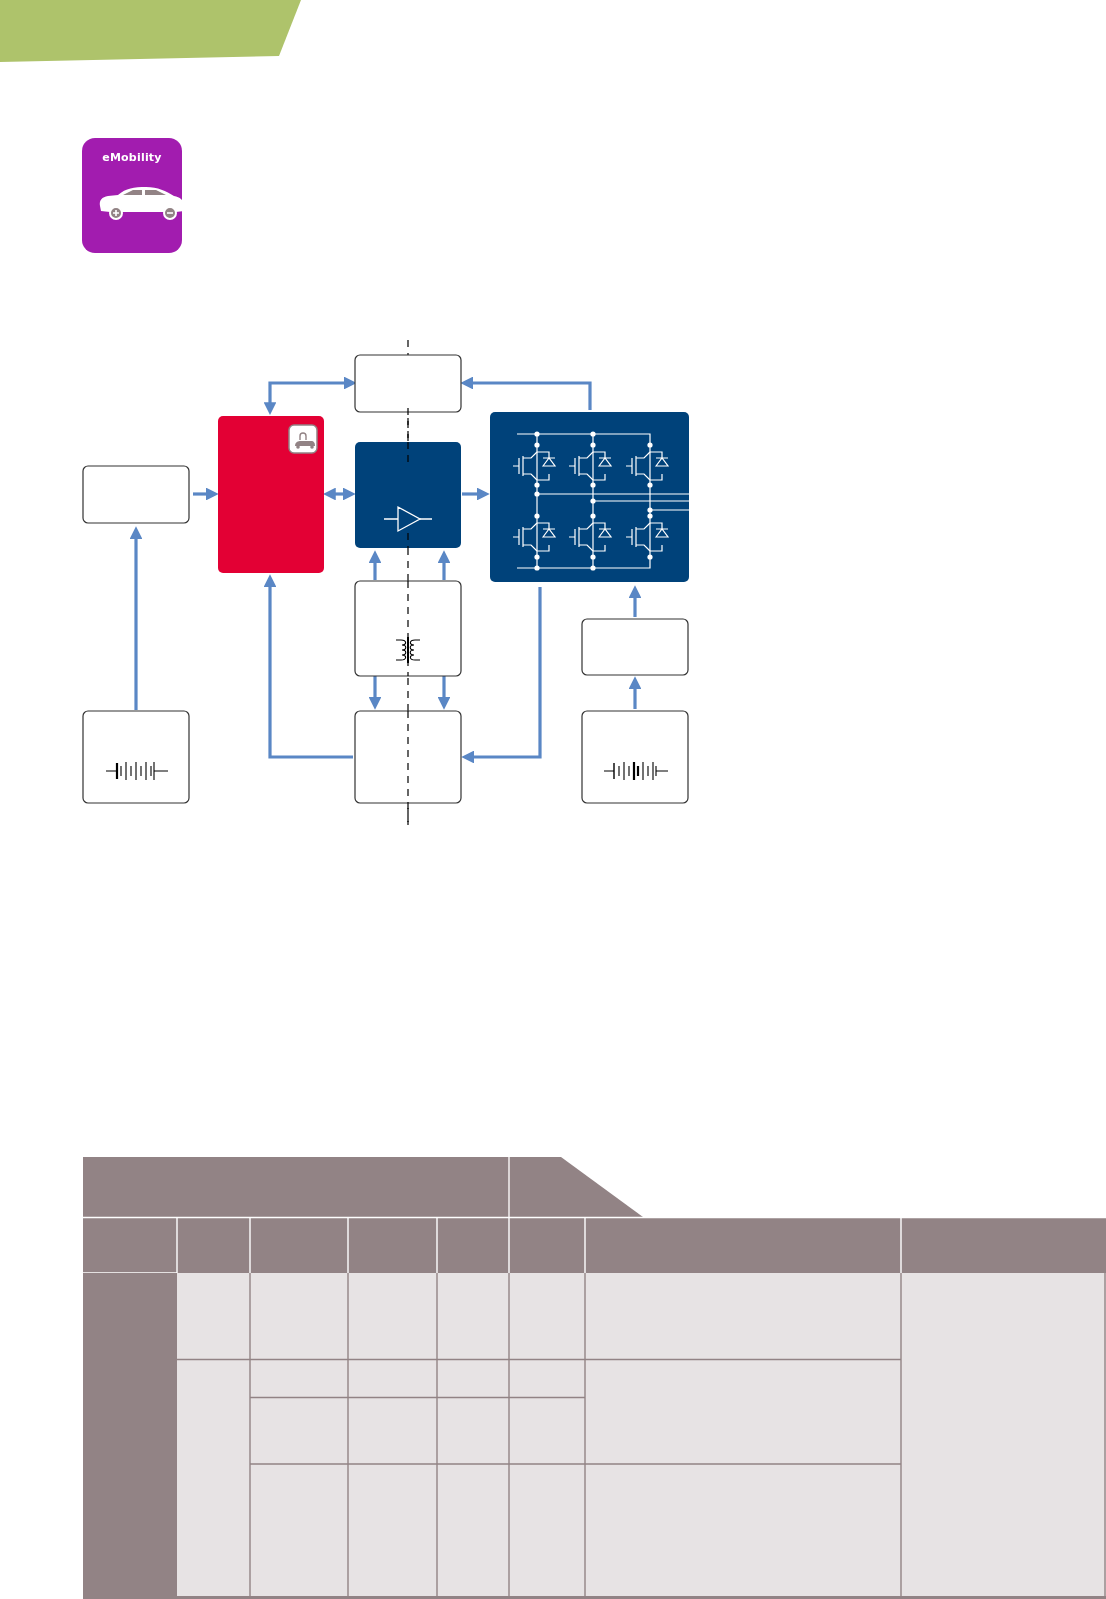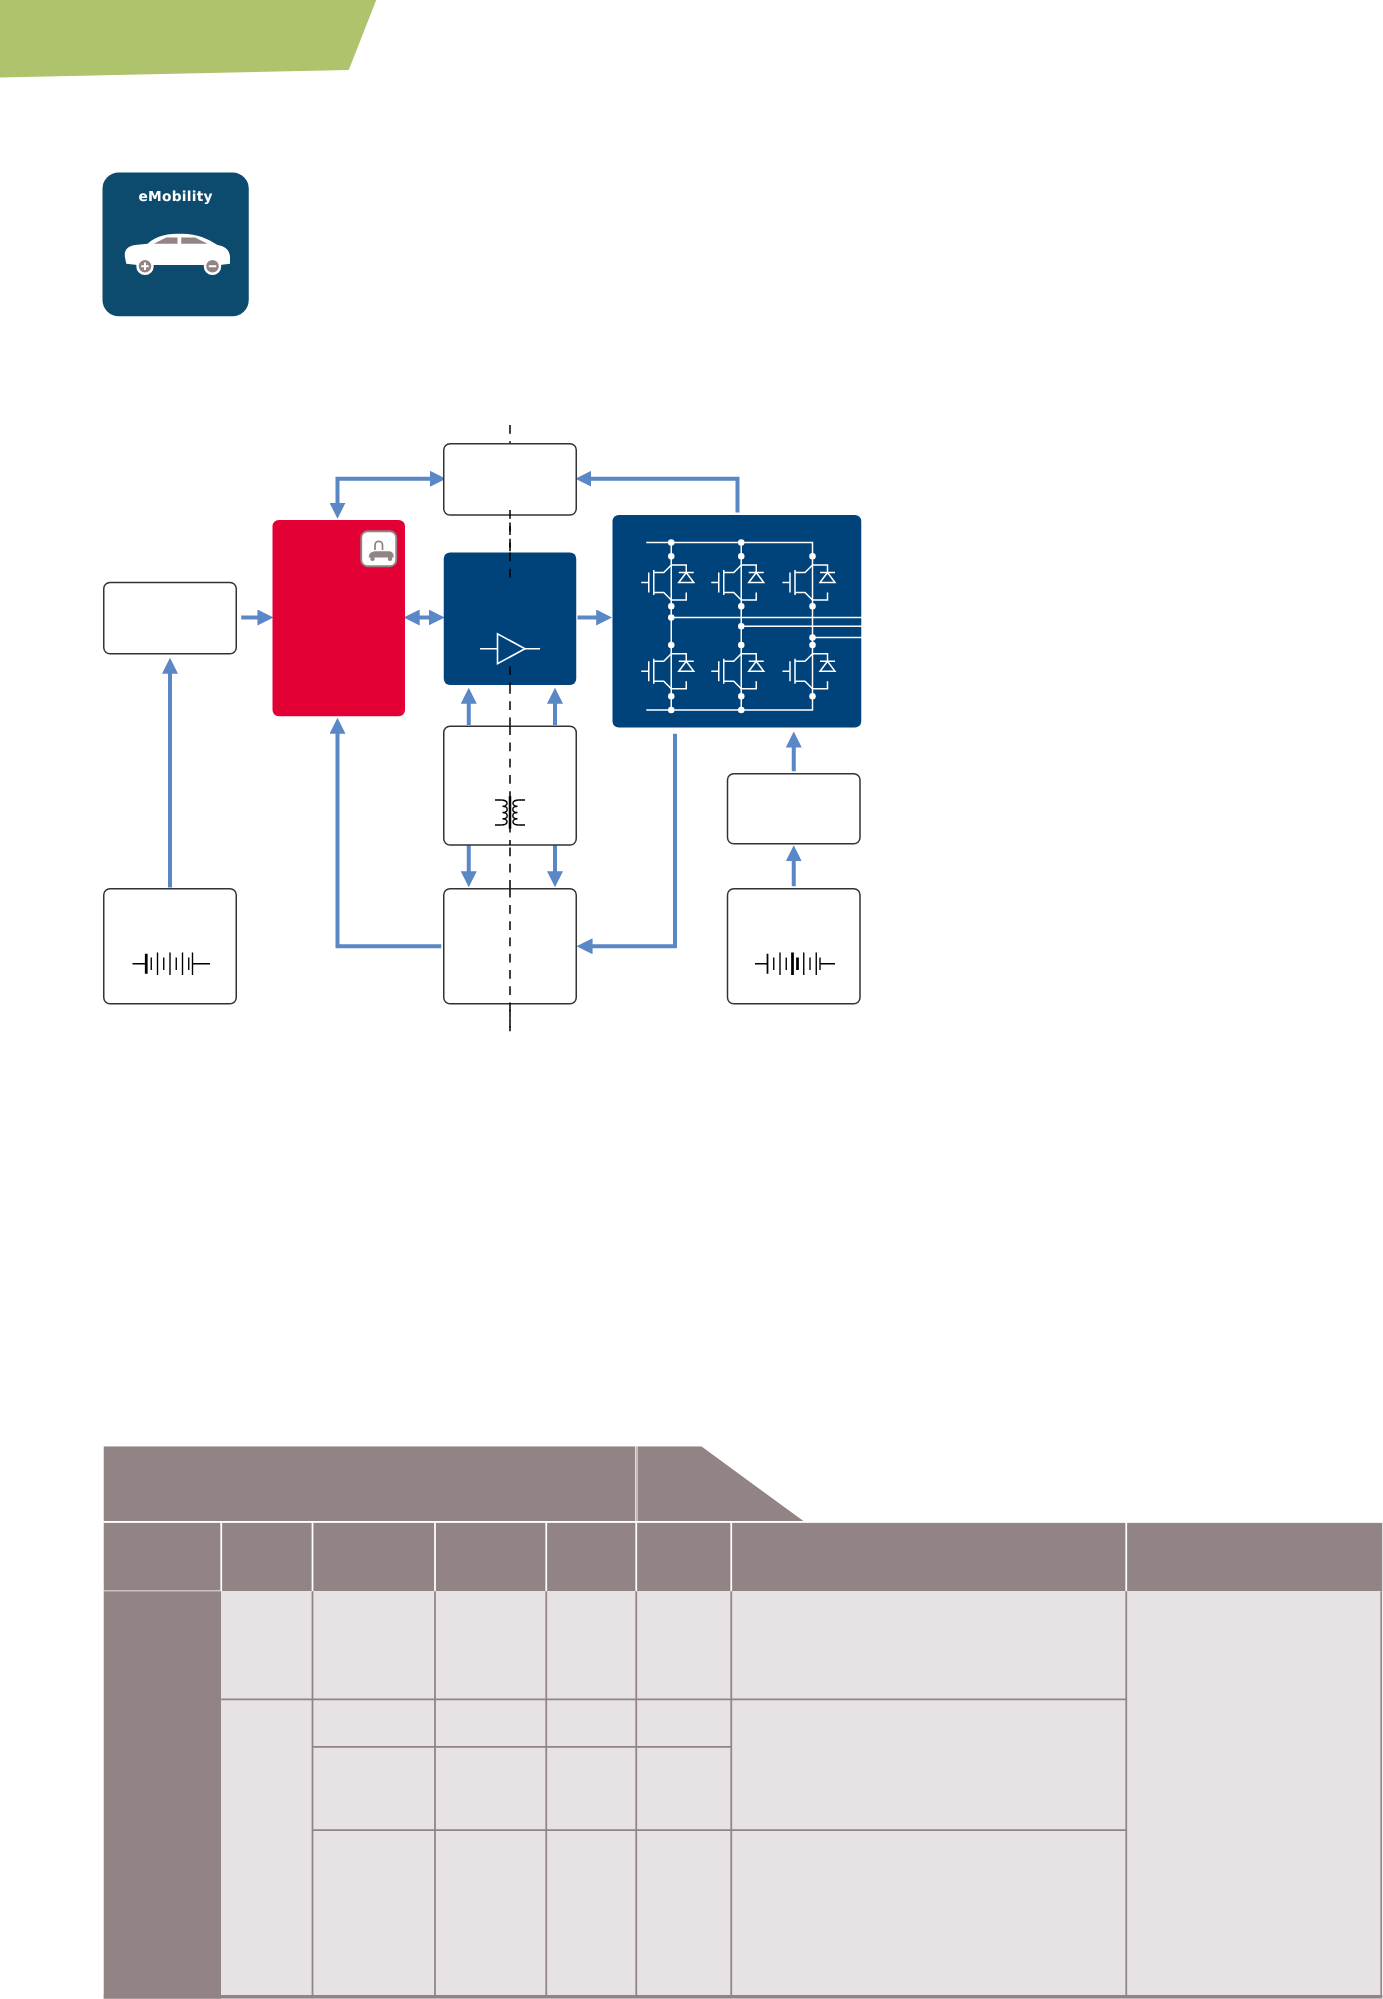--- a/index.html
+++ b/index.html
@@ -1,19 +1,19 @@
 <!DOCTYPE html>
 <html><head>
 <meta charset="utf-8">
 <style>
   html, body { margin:0; padding:0; background:#ffffff; }
   body { width:1106px; height:1599px; position:relative; overflow:hidden; font-family:"Liberation Sans", sans-serif; }
   .abs { position:absolute; }
   #banner { left:0; top:0; }
-  #badge { left:82px; top:138px; width:117px; height:115px; border-radius:13px; background:#0c4a6e; }
+  #badge { left:82px; top:138px; width:100px; height:115px; border-radius:13px; background:#a21caf; }
   #badge .label { position:absolute; left:0; right:0; top:13px; text-align:center; color:#ffffff; font-size:11px; font-weight:bold; font-family:"DejaVu Sans", sans-serif; letter-spacing:0.2px; }
   #badge svg { position:absolute; left:14px; top:44px; }
   #diagram { left:0; top:330px; }
   #table-wrap { left:82px; top:1157px; width:1024px; height:442px; }
   .th-bg { fill:#928385; }
   .td-bg { fill:#e7e3e4; }
 </style>
 </head>
 <body>
 

